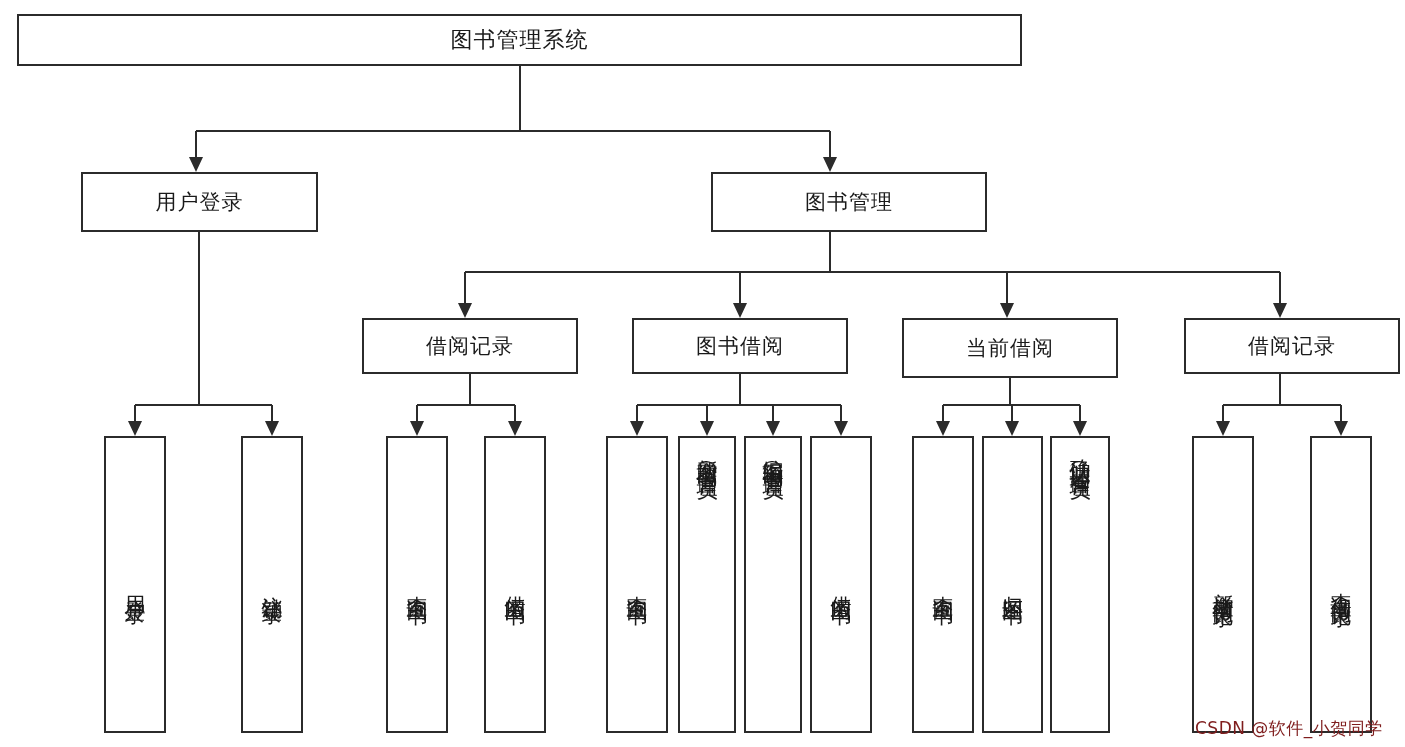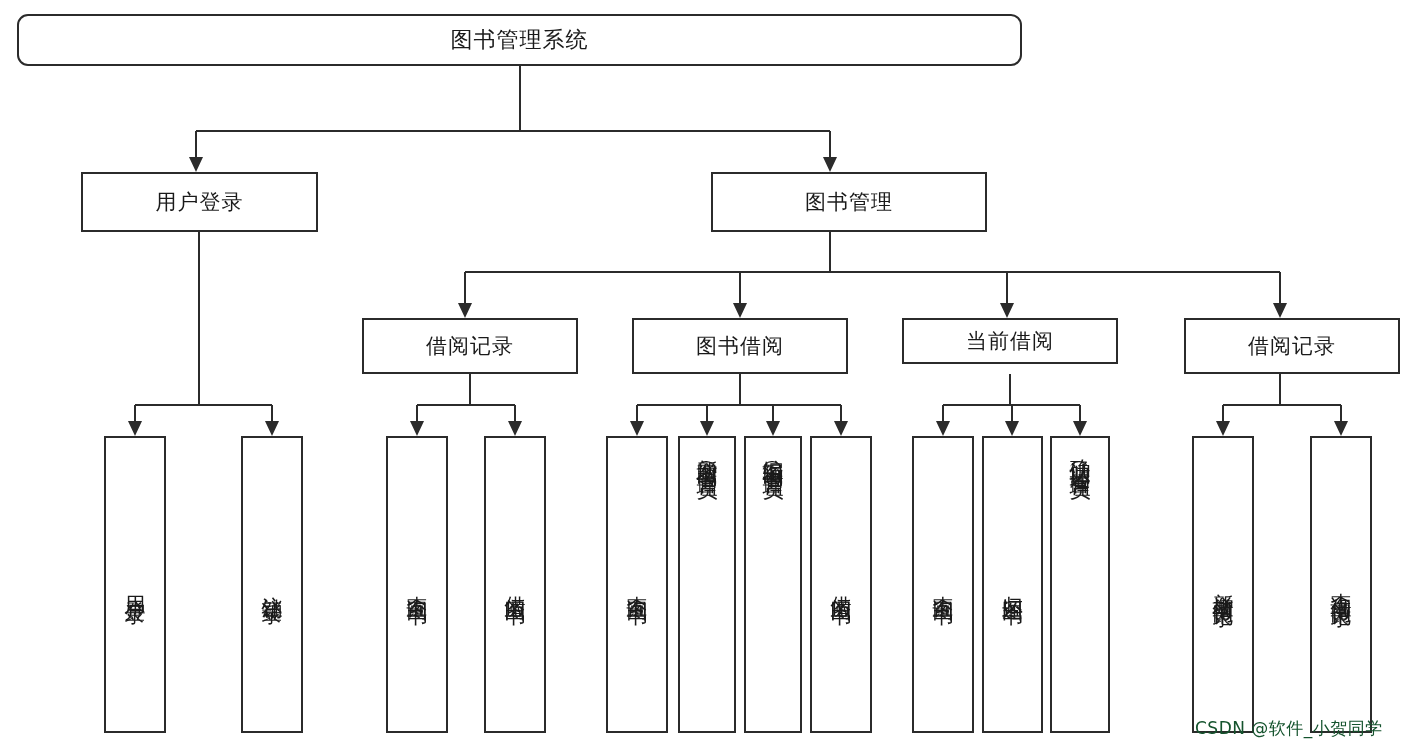--- a/index.html
+++ b/index.html
@@ -33,21 +33,20 @@
     align-items: center;
     justify-content: center;
     color: #1a1a1a;
   }
   .node.horizontal {
     font-size: 21px;
     letter-spacing: 1px;
   }
   .node.root {
     font-size: 22px;
-    border-radius: 11px;
   }
   .node.vertical {
     writing-mode: vertical-rl;
     text-orientation: upright;
     font-size: 21px;
     letter-spacing: 3px;
     padding-top: 4px;
     padding-bottom: 4px;
     align-items: center;
     justify-content: center;
@@ -120,30 +119,30 @@
       <polygon points="1216,421 1230,421 1223,436" fill="#2b2b2b"></polygon>
       <line x1="1341" y1="405" x2="1341" y2="423" stroke="#2b2b2b" stroke-width="2"></line>
       <polygon points="1334,421 1348,421 1341,436" fill="#2b2b2b"></polygon>
     </svg>
   <div id="nodes">
       <div class="node root horizontal" style="left: 17px; top: 14px; width: 1005px; height: 52px;">图书管理系统</div>
       <div class="node lvl2 horizontal" style="left: 81px; top: 172px; width: 237px; height: 60px;">用户登录</div>
       <div class="node lvl2 horizontal" style="left: 711px; top: 172px; width: 276px; height: 60px;">图书管理</div>
       <div class="node lvl3 horizontal" style="left: 362px; top: 318px; width: 216px; height: 56px;">借阅记录</div>
       <div class="node lvl3 horizontal" style="left: 632px; top: 318px; width: 216px; height: 56px; font-family: Liberation Mono, monospace;">图书借阅</div>
-      <div class="node lvl3 horizontal" style="left: 902px; top: 318px; width: 216px; height: 46px; text-align: right;">当前借阅</div>
+      <div class="node lvl3 horizontal" style="left: 902px; top: 318px; width: 216px; height: 60px; text-align: right;">当前借阅</div>
       <div class="node lvl3 horizontal" style="left: 1172px; top: 318px; width: 216px; height: 56px; margin-left: 12px;">借阅记录</div>
       <div class="node leaf vertical" style="left: 104px; top: 436px; width: 62px; height: 297px;">用户登录</div>
       <div class="node leaf vertical" style="left: 241px; top: 436px; width: 62px; height: 297px;">注销登录</div>
       <div class="node leaf vertical" style="left: 386px; top: 436px; width: 62px; height: 297px;">查询图书</div>
       <div class="node leaf vertical" style="left: 484px; top: 436px; width: 62px; height: 297px;">借阅图书</div>
       <div class="node leaf vertical" style="left: 606px; top: 436px; width: 62px; height: 297px;">查询图书</div>
       <div class="node leaf vertical topalign" style="left: 678px; top: 436px; width: 58px; height: 297px;">新增图书（管理员）</div>
       <div class="node leaf vertical topalign" style="left: 744px; top: 436px; width: 58px; height: 297px;">编辑图书（管理员）</div>
       <div class="node leaf vertical" style="left: 810px; top: 436px; width: 62px; height: 297px;">借阅图书</div>
       <div class="node leaf vertical" style="left: 912px; top: 436px; width: 62px; height: 297px;">查询图书</div>
       <div class="node leaf vertical" style="left: 982px; top: 436px; width: 61px; height: 297px;">归还图书</div>
       <div class="node leaf vertical topalign" style="left: 1050px; top: 436px; width: 60px; height: 297px;">确认归还（管理员）</div>
       <div class="node leaf vertical" style="left: 1192px; top: 436px; width: 62px; height: 297px;">新增借阅记录</div>
       <div class="node leaf vertical" style="left: 1310px; top: 436px; width: 62px; height: 297px;">查询借阅记录</div>
     </div>
-  <div class="watermark" style="left: 1195px; top: 717px; color: #14532d;">CSDN @软件_小贺同学</div>
+  <div class="watermark" style="left: 1195px; top: 717px; color: #7f1d1d;">CSDN @软件_小贺同学</div>
 </div>
 
 </body></html>

